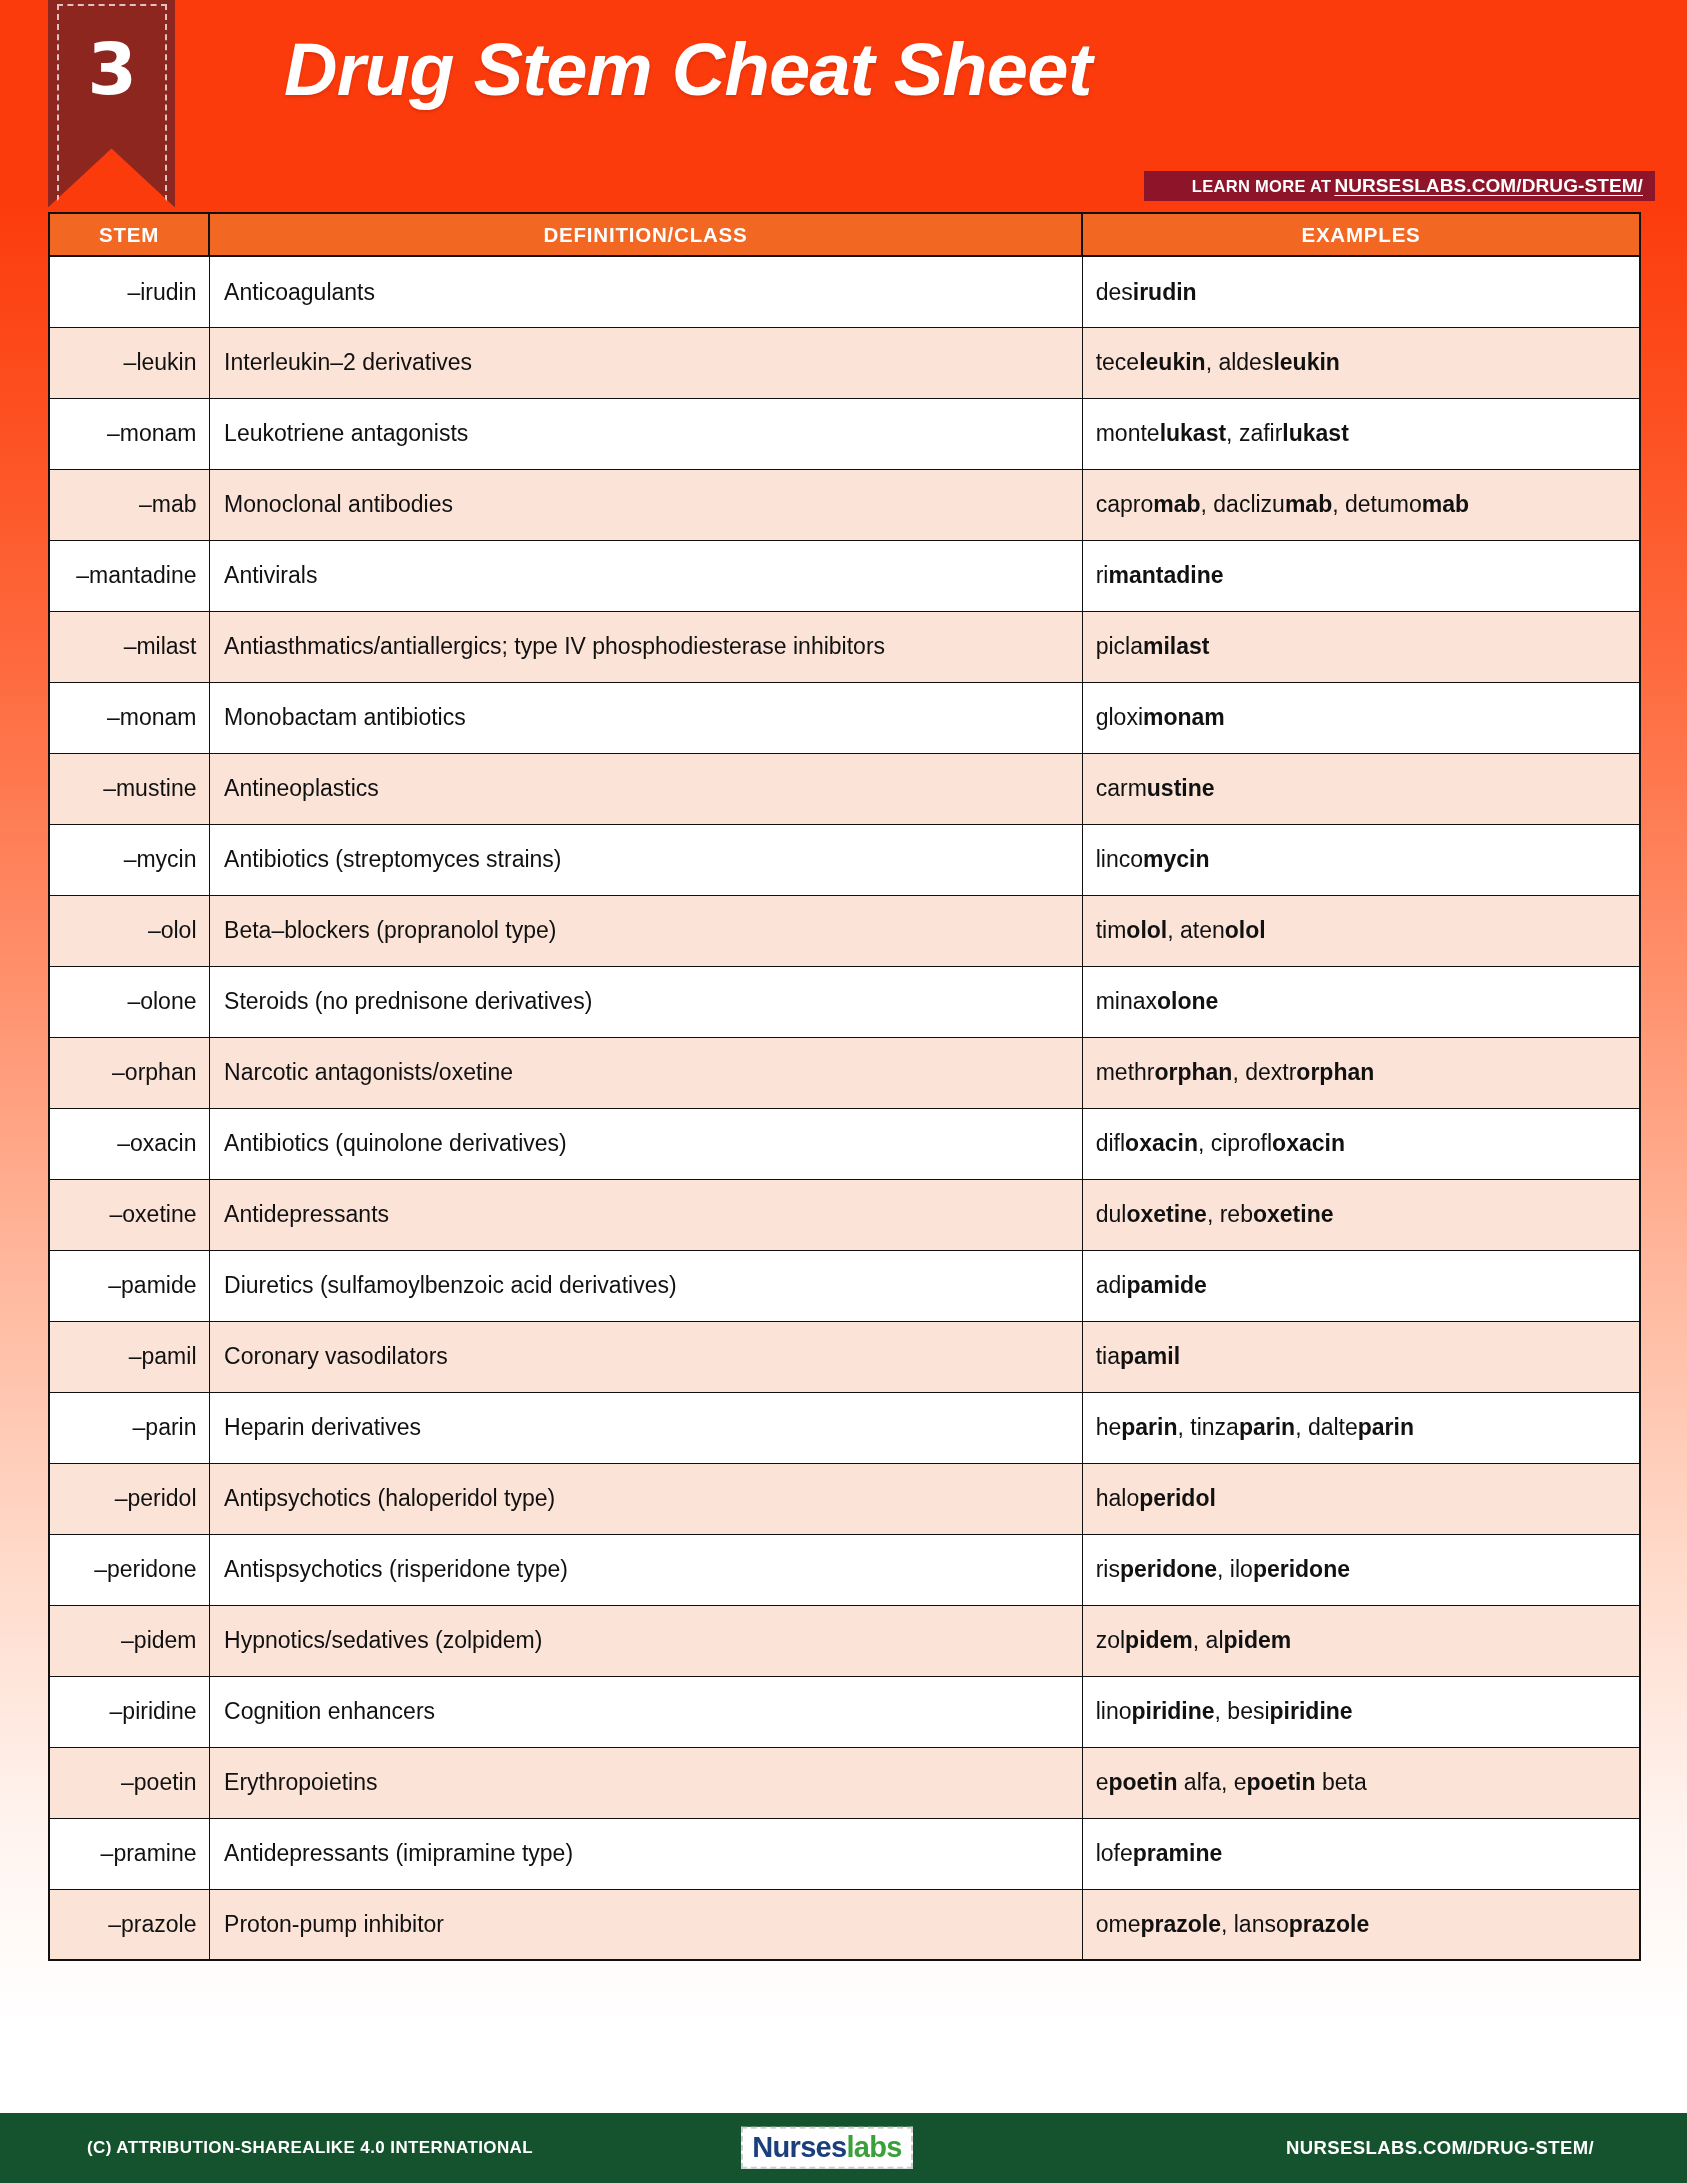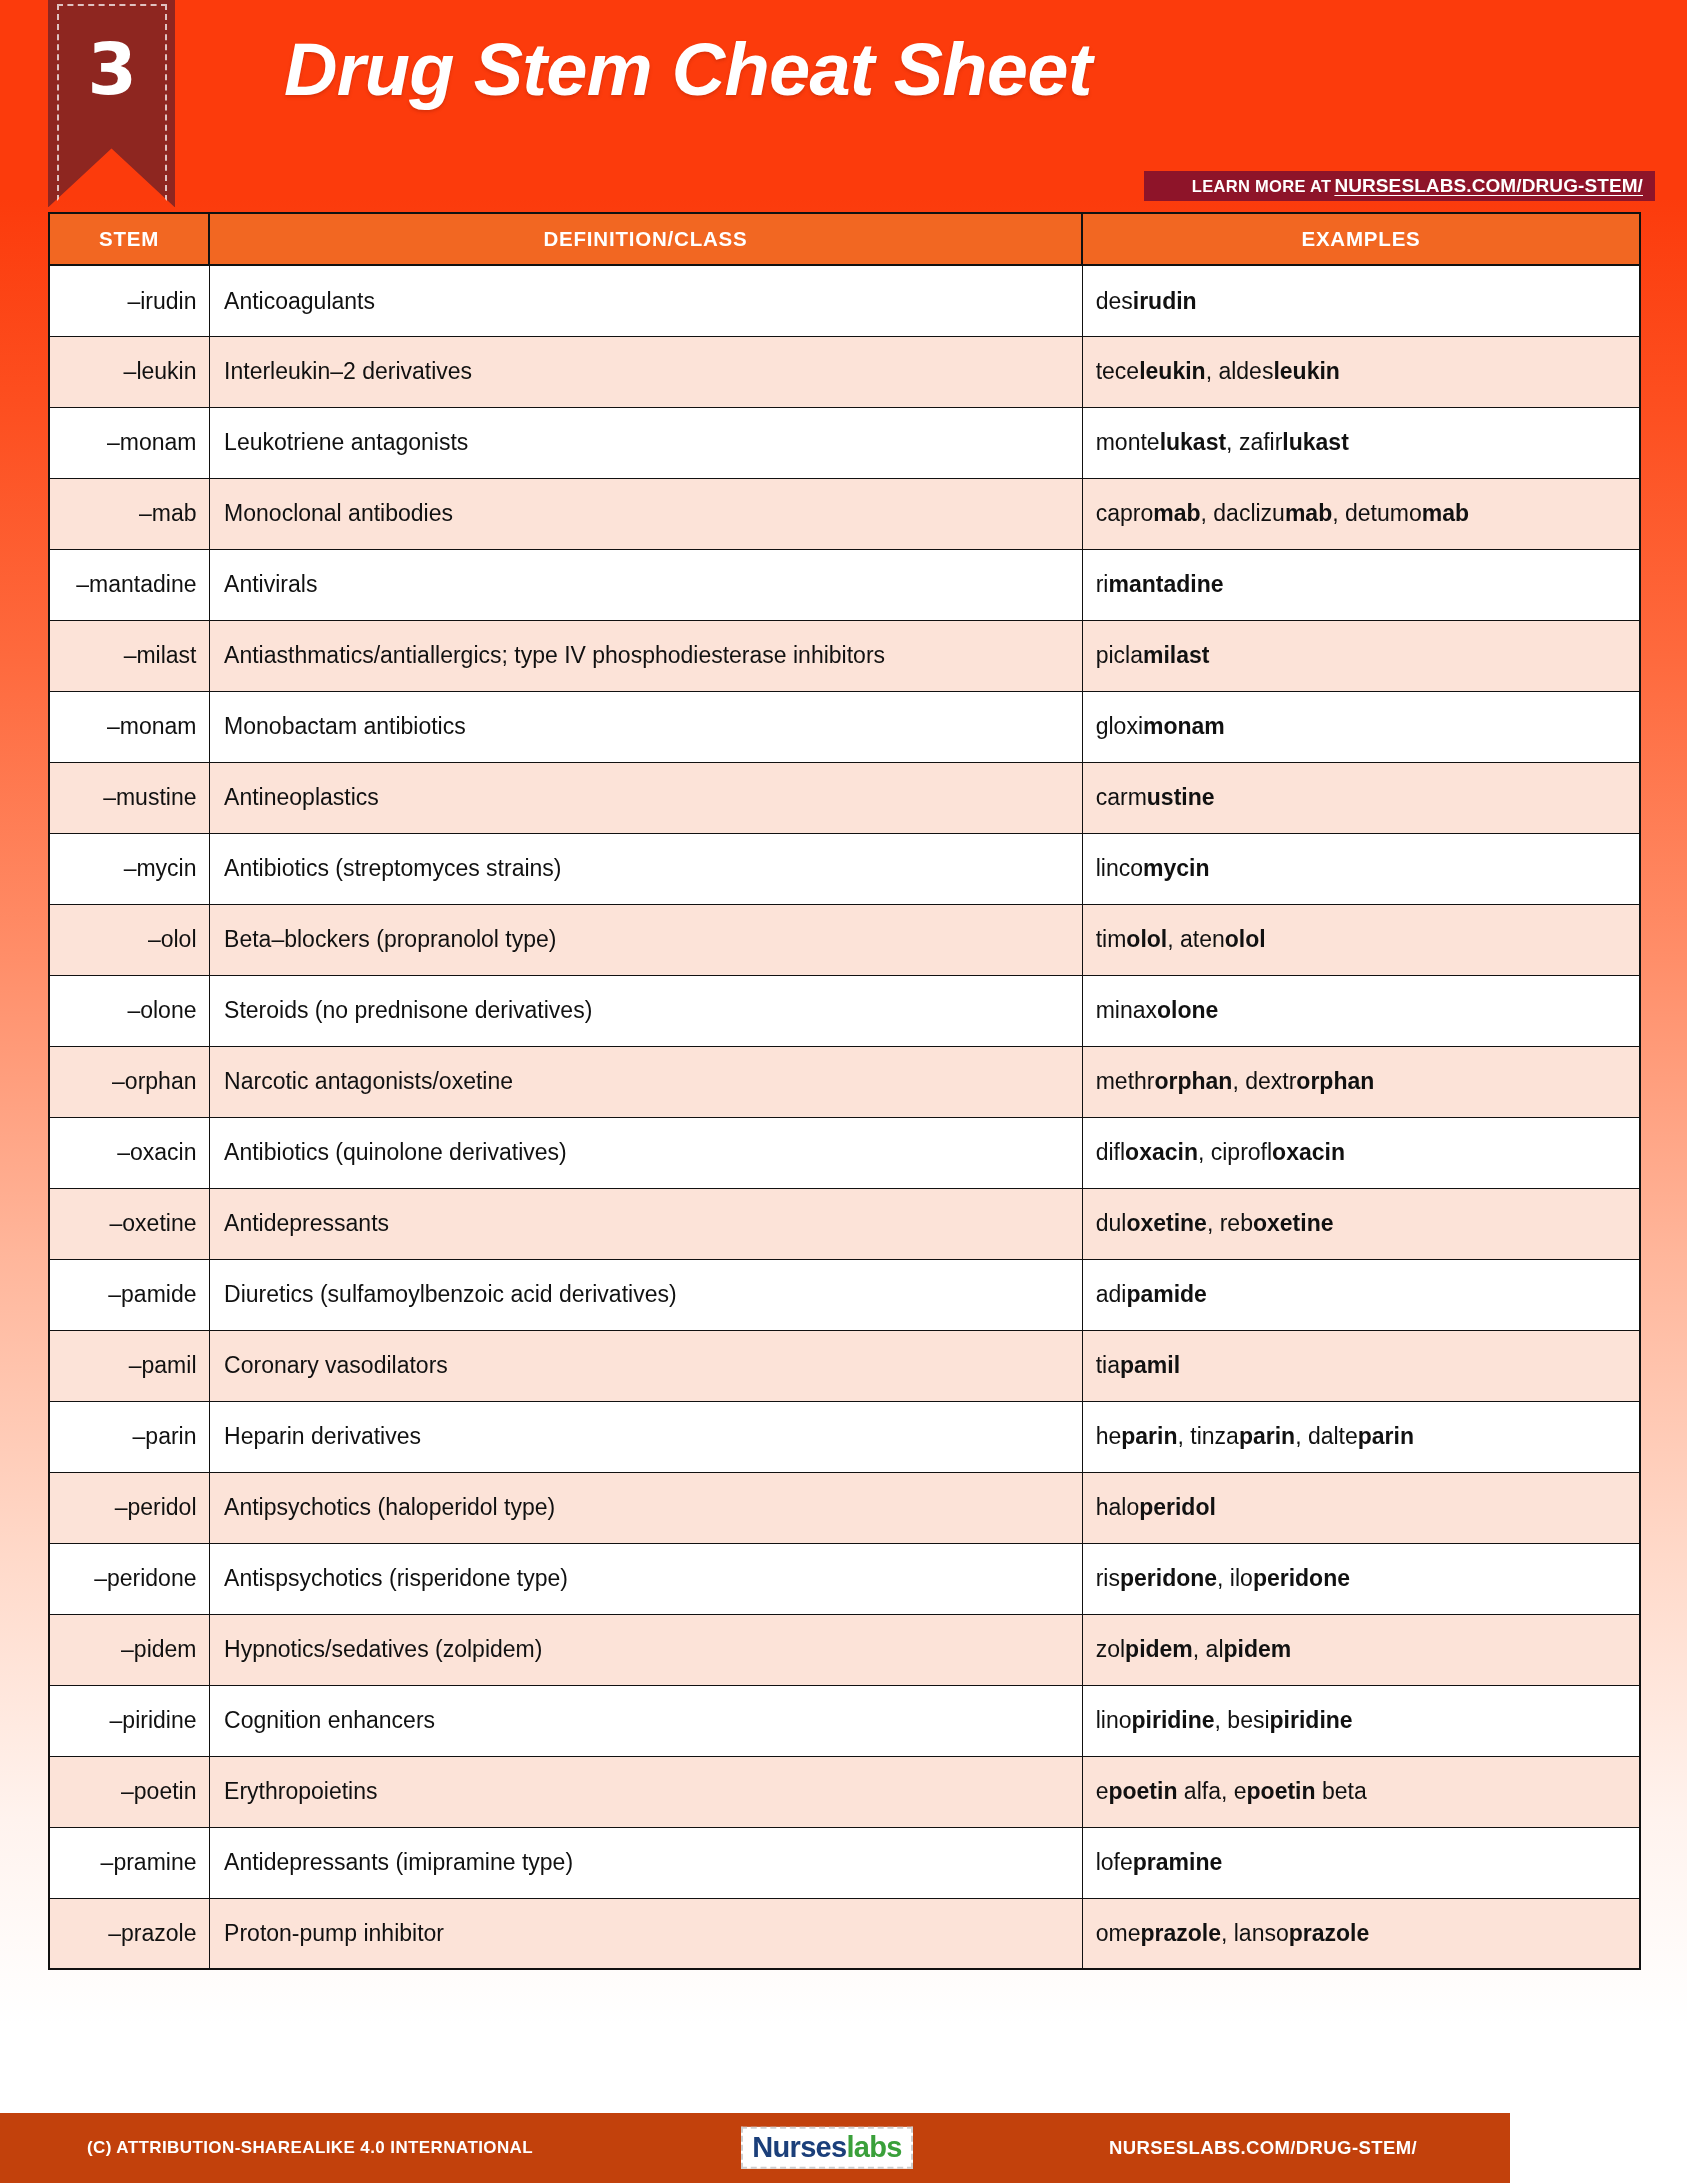--- a/index.html
+++ b/index.html
@@ -96,21 +96,21 @@
   col.c-stem{ width:160px; }
   col.c-def { width:873px; }
   col.c-ex  { width:558px; }
 
   thead th{
     background:#f26722;
     color:#ffffff;
     font-size:20.5px;
     font-weight:bold;
     letter-spacing:0.8px;
-    height:52px;
+    height:43px;
     border:2px solid #111;
     text-align:center;
     vertical-align:middle;
   }
   tbody td{
     border:1.3px solid #111;
     height:71px;
     font-size:23px;
     color:#111;
     padding:0 12px;
@@ -119,22 +119,22 @@
     background:#ffffff;
   }
   tbody tr.alt td{ background:#fce3d8; }
   td.stem{ padding-left:13.2px;text-align:right; }
   td.def{ padding-left:14.6px; }
   td.ex{ padding-left:13.2px; }
   td.ex b{ font-weight:bold; }
 
   
   #footer{
-    position:absolute; left:0; bottom:0; width:1510px; height:70px;
-    background:#c2410c;
+    position:absolute; left:0; bottom:0; width:1687px; height:70px;
+    background:#14532d;
     padding-left:36px;
   }
   #footer .lic{
     position:absolute; left:87px; top:50%; transform:translateY(-50%);
     color:#ffffff; font-size:17px; font-weight:bold; letter-spacing:0.4px;
     white-space:nowrap;
   }
   #footer .rurl{
     position:absolute; right:93px; top:50%; transform:translateY(-50%);
     color:#ffffff; font-size:18.5px; font-weight:bold; letter-spacing:0.4px;

